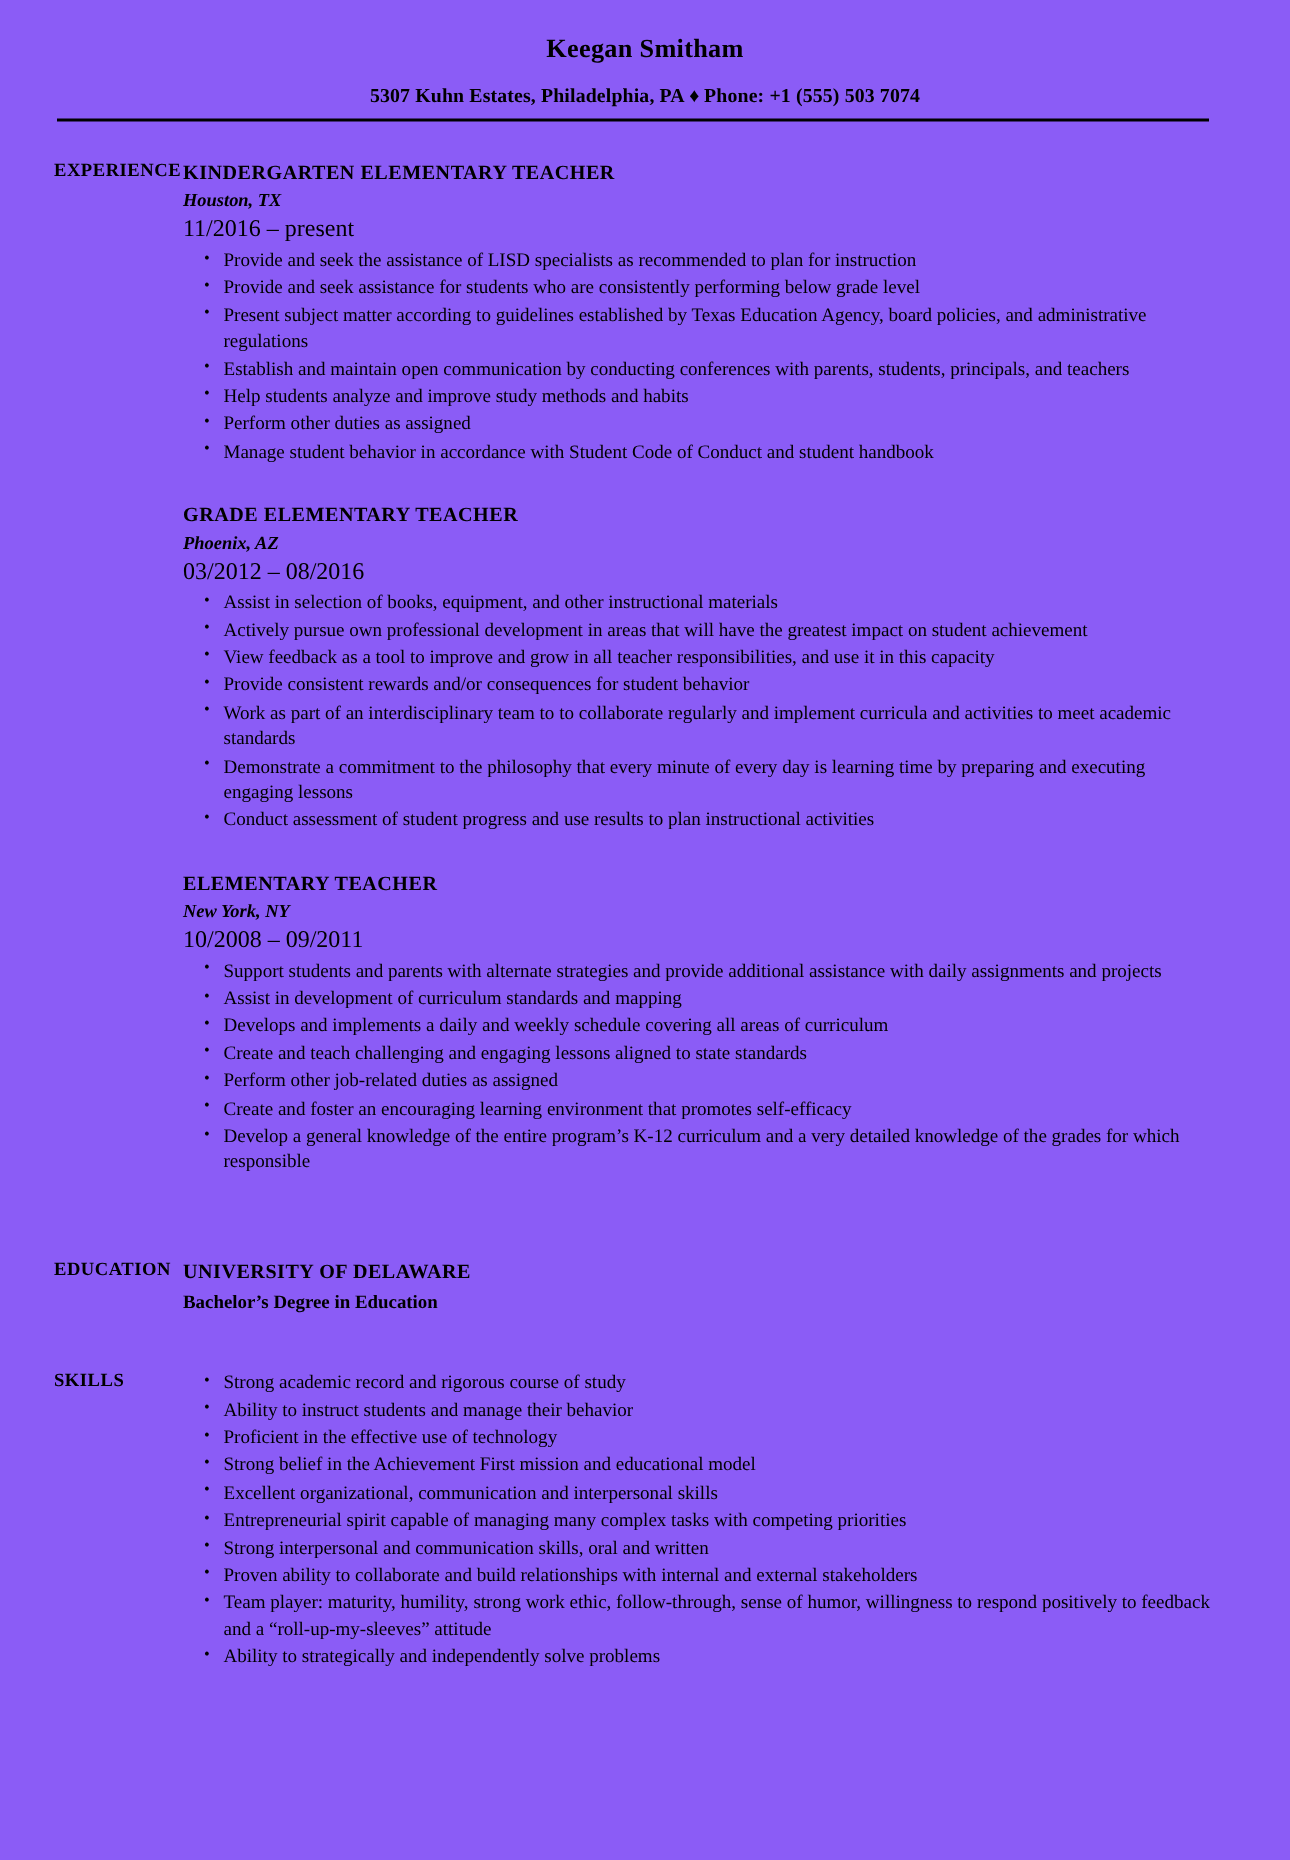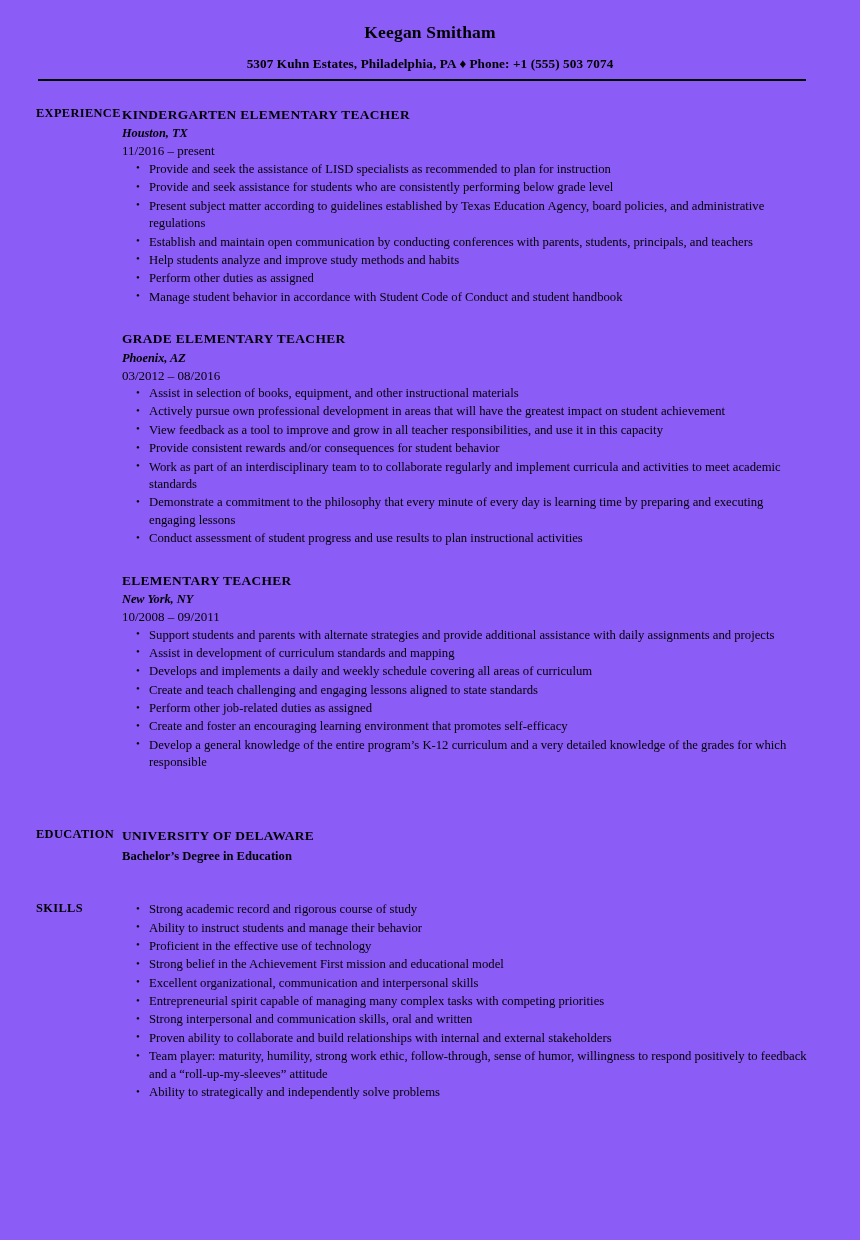--- a/index.html
+++ b/index.html
@@ -99,21 +99,21 @@
     margin: 0 0 3px 0;
   }
   .job-location {
     font-size: 12.3px;
     font-weight: bold;
     line-height: 1.3;
     margin: 0;
     font-style: italic;
   }
   .job-dates {
-    font-size: 13px;
+    font-size: 16px;
     font-weight: normal;
     line-height: 1.35;
     margin: 0 0 1px 0;
   }
 
   
   ul.bullets {
     list-style: none;
     margin: 0;
     padding: 0;

